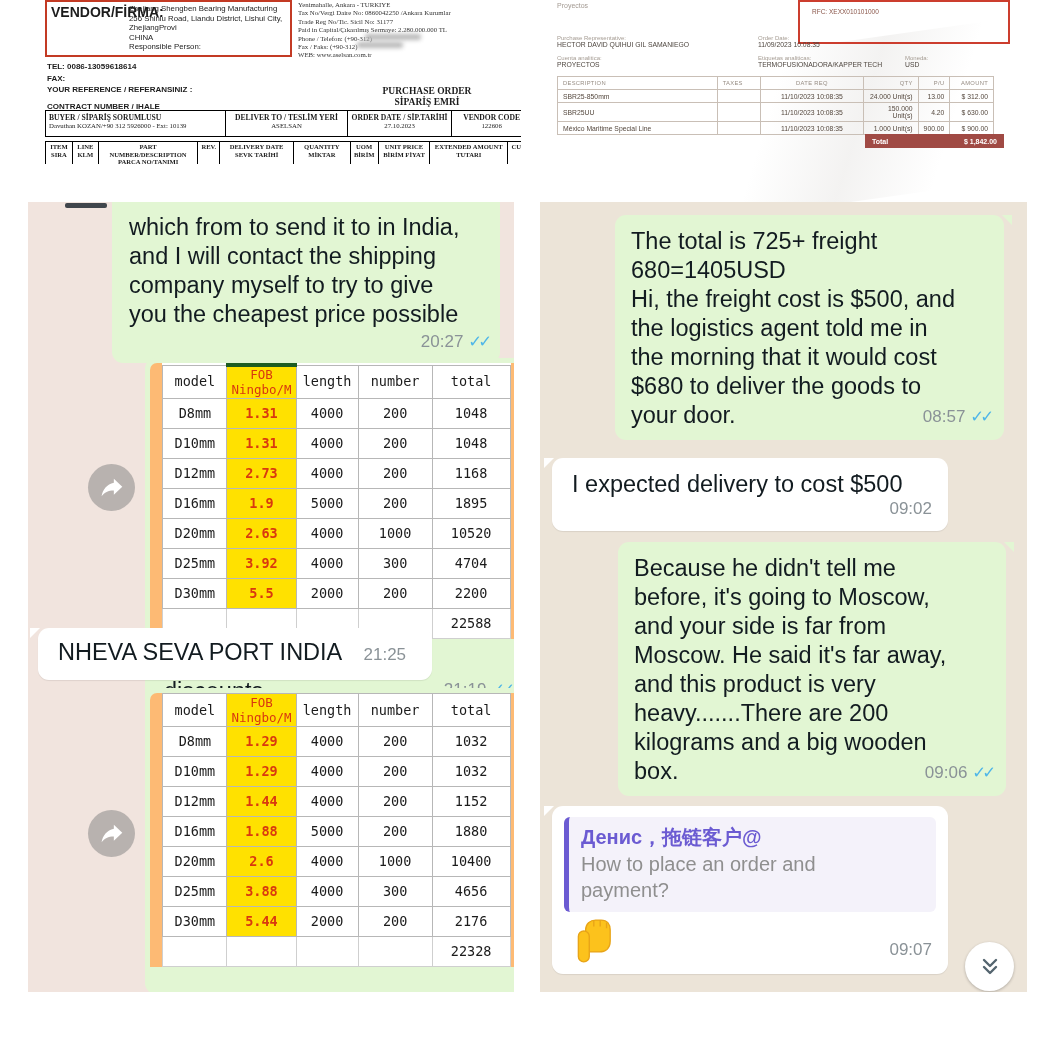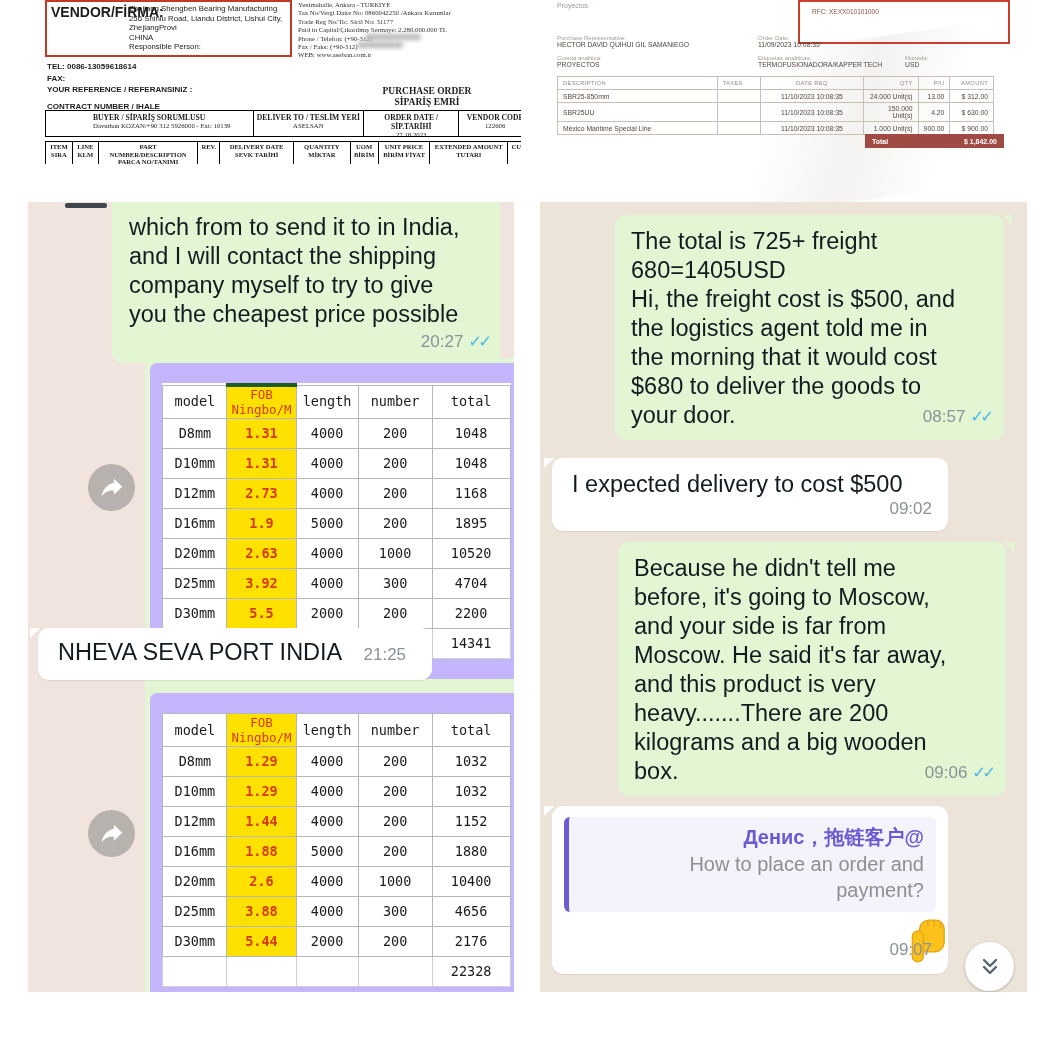--- a/index.html
+++ b/index.html
@@ -53,21 +53,21 @@
   .white { background:#ffffff; box-shadow:0 1px 1px rgba(0,0,0,0.08); }
   .msg-text { white-space:pre-line; }
   .meta { position:absolute; right:12px; bottom:7px; font-size:17px; color:#8a9297; white-space:nowrap; }
   .ticks { color:#4fb6e8; font-size:16.5px; letter-spacing:-4px; margin-left:5px; }
   .ticks::after { content:"✓✓"; }
   .tail-tr::before { content:""; position:absolute; top:0; right:-8px; border:10px solid transparent; border-top-color:#e2f6d3; border-right:0; }
   .tail-tl::before { content:""; position:absolute; top:0; left:-8px; border:10px solid transparent; border-top-color:#ffffff; border-left:0; }
   .dash { left:37px; top:1px; width:42px; height:5px; background:#40464c; border-radius:2px; }
 
   .fwd-btn { position:absolute; width:47px; height:47px; border-radius:50%; background:rgba(128,128,128,0.5); display:flex; align-items:center; justify-content:center; }
-  .img-wrap { background:#c4b5fd; border-radius:7px 7px 0 0; padding:20px 4px; }
+  .img-wrap { background:#fdba74; border-radius:7px 7px 0 0; padding:0 4px; }
   .ptable { border-collapse:collapse; font-family:"DejaVu Sans Mono",monospace; font-size:13.5px; color:#1b1b1b; margin:0 auto; background:#fff; }
   .ptable th,.ptable td { border:1px solid #b7b7b7; text-align:center; padding:0 4px; height:20px; font-weight:normal; }
   .ptable th { height:33px; white-space:pre-line; line-height:15px; }
   .ptable th.col-fob { background:#ffe100; color:#d9380f; font-size:12.5px; }
   .t1 th.col-fob { border-top:4px solid #1d5c22; }
   .ptable td.col-fob { background:#ffe100; color:#d9380f; font-weight:bold; }
   .ptable .sumrow td { border-color:#cfcfcf; }
   .caption { position:relative; padding:9px 12px 10px 14px; }
 
   .quote-box { margin:9px 10px 4px 10px; background:#f4f2fa; border-left:5px solid #6b5bd2; border-radius:6px; padding:7px 12px 9px 12px; }
@@ -101,21 +101,21 @@
 Paid in Capital/Çıkarılmış Sermaye: 2.280.000.000 TL
 Phone / Telefon: (+90-312)
 Fax / Faks: (+90-312)
 WEB: www.aselsan.com.tr</div>
     <div class="abs smudge" style="left:330px; top:34px; width:56px; height:6px;"></div>
     <div class="abs smudge" style="left:322px; top:42px; width:46px; height:6px;"></div>
     <div class="abs po-title">PURCHASE ORDER
 SİPARİŞ EMRİ</div>
 
     <div class="abs hdr-table1">
-      <div class="h1cell" style="width:180px;margin-left:44px;">
+      <div class="h1cell" style="width:180px;">
         <div class="h1label">BUYER / SİPARİŞ SORUMLUSU</div>
         <div class="h1value">Davuthan KOZAN/+90 312 5926000 - Ext: 10139</div>
       </div>
       <div class="h1cell hc" style="width:122px;">
         <div class="h1label">DELIVER TO / TESLİM YERİ</div>
         <div class="h1value">ASELSAN</div>
       </div>
       <div class="h1cell hc" style="width:105px;">
         <div class="h1label">ORDER DATE / SİP.TARİHİ</div>
         <div class="h1value">27.10.2023</div>
@@ -299,21 +299,21 @@
                 <td class="col-number">200</td>
                 <td class="col-total">2200</td>
               </tr>
             </tbody>
           <tfoot>
             <tr class="sumrow">
               <td></td>
                 <td style="background:#fff;"></td>
                 <td></td>
                 <td></td>
-              <td>14341</td>
+              <td>22588</td>
             </tr>
           </tfoot>
         </table>
       </div>
       <div class="caption">
         <div class="msg-text">I can offer you some
 discounts</div>
         <div class="meta" style="bottom:12px;"><span>21:19</span><span class="ticks"></span></div>
       </div>
     </div>
@@ -434,21 +434,21 @@
 before, it's going to Moscow,
 and your side is far from
 Moscow. He said it's far away,
 and this product is very
 heavy.......There are 200
 kilograms and a big wooden
 box.</div>
       <div class="meta" style="right:14px; bottom:9px;"><span>09:06</span><span class="ticks"></span></div>
     </div>
 
-    <div class="bubble white tail-tl" style="left:12px; top:604px; width:396px; height:168px; padding:2px 2px 12px 2px;text-align:right;">
+    <div class="bubble white tail-tl" style="left:12px; top:604px; width:396px; height:168px; padding:2px 2px 12px 2px;">
       <div class="quote-box">
         <div class="quote-title">Денис，拖链客户@</div>
         <div class="quote-text">How to place an order and
 payment?</div>
       </div>
       <div style="margin:4px 0 0 18px;">
         <svg width="40" height="50" viewBox="0 0 44 52">
           <path d="M15 14 C15 7 20 3 26 3 L32 3 C39 3 42 8 42 14 L42 26 C42 34 37 38 30 38 L20 38 C17 38 15 35 15 31 Z" fill="#fcc21c" stroke="#e8a418" stroke-width="1.5"></path>
           <rect x="7" y="15" width="12" height="34" rx="6" fill="#fcc21c" stroke="#e8a418" stroke-width="1.5"></rect>
           <path d="M24 10 L24 3 M31 10 L31 3 M38 12 L38 6" stroke="#e8a418" stroke-width="1.5" fill="none"></path>

